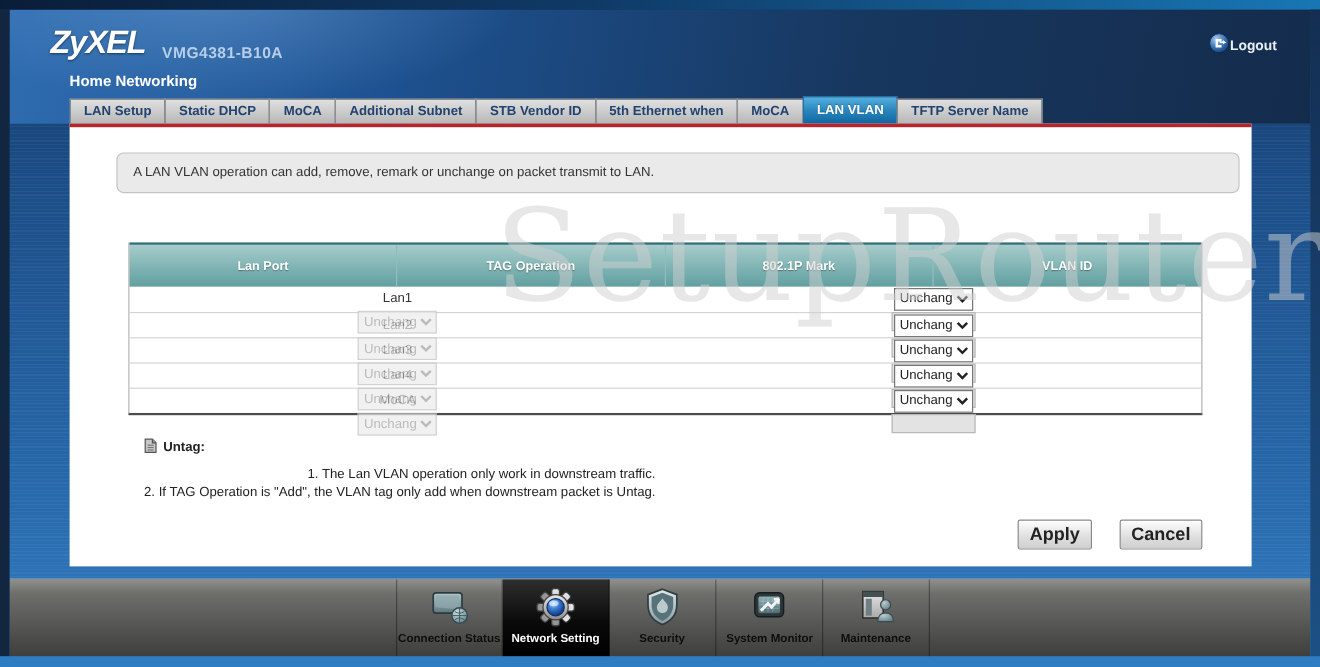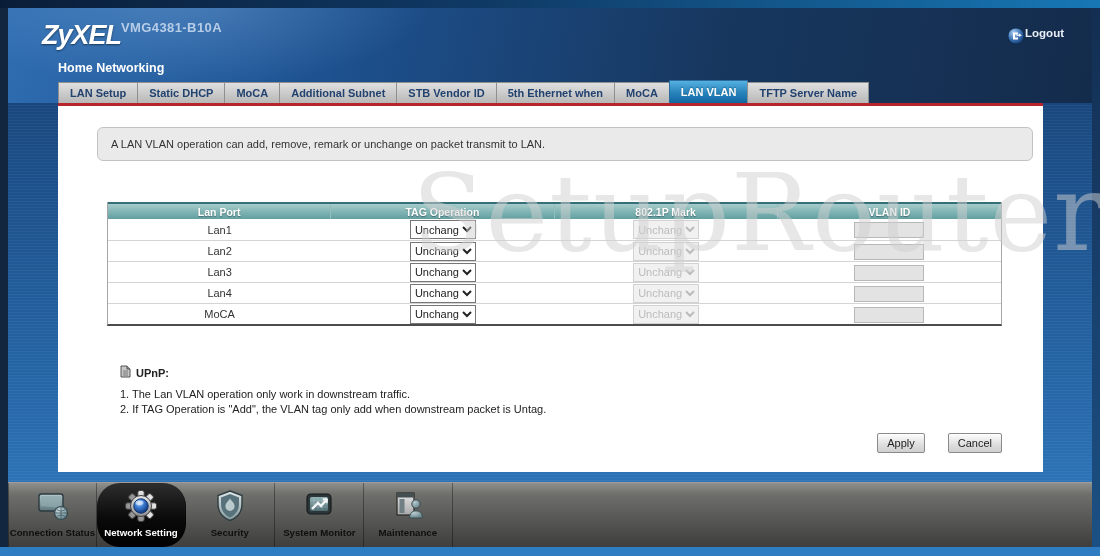--- a/index.html
+++ b/index.html
@@ -15,25 +15,25 @@
   .edge-left { position:absolute; left:0; top:8px; width:8px; bottom:9px; background:#12263f; z-index:5;}
   .edge-right { position:absolute; right:0; top:8px; width:8px; bottom:9px;
           background:linear-gradient(180deg,#132e52, #1c5084); z-index:5;}
   .strip-bottom { position:absolute; left:0; bottom:0; width:100%; height:9px; background:#2e7dc2; z-index:5;}
 
   
   .header { position:absolute; left:8px; top:8px; right:8px; height:95px;
           background:
             radial-gradient(ellipse 420px 150px at 16% -10%, rgba(130,180,230,0.38), transparent 60%),
             linear-gradient(100deg,#2e6cb0 0%, #1d518f 30%, #17375f 65%, #142c4c 100%); }
-  .brand-row { position:absolute; left:34px; top:12px; display:flex; align-items:flex-start; }
+  .brand-row { position:absolute; left:34px; top:12px; display:flex; align-items:flex-end; gap:14px; }
   .brand { color:#fff; font-weight:bold; font-style:italic; font-size:27px; letter-spacing:-1px;
            text-shadow:0 1px 2px rgba(0,0,0,.5); }
   .model { color:#b7cde8; font-weight:bold; font-size:13px; letter-spacing:.4px; }
-  .logout { position:absolute; right:28px; top:19px; display:flex; align-items:flex-start; gap:0; cursor:pointer; }
+  .logout { position:absolute; right:28px; top:19px; display:flex; align-items:center; gap:0; cursor:pointer; }
   .logout-label { color:#e9eff7; font-size:11.5px; font-weight:bold; }
   .section-title { position:absolute; left:50px; top:53px; color:#fff; font-size:12.5px; font-weight:bold; }
 
   
   .tabs { position:absolute; left:50px; bottom:0; display:flex; align-items:flex-end; }
   .tab { height:21px; line-height:21px; padding:0 11px; font-size:11px; font-weight:bold; color:#22426f;
          background:linear-gradient(180deg,#e0e0e0,#b7b7b7); border:1px solid #8f8f8f; border-bottom:none;
          margin-right:-1px; white-space:nowrap; cursor:pointer; }
   .tab.active { height:23px; line-height:23px; color:#fff;
          background:linear-gradient(180deg,#55b1e1 0%, #2a85bd 50%, #0f67a2 100%);
@@ -43,55 +43,55 @@
   .content { position:absolute; left:58px; top:103px; width:985px; height:369px; background:#fff; z-index:2; }
   .redline { position:absolute; left:0; top:0; right:0; height:3px; background:#b6252b; }
 
   .infobox { position:absolute; left:39px; top:24px; width:936px; height:34px; background:#eaeaea;
          border:1px solid #c3c3c3; border-radius:6px; display:flex; align-items:center; padding-left:13px;
          font-size:11px; color:#333; }
 
   
   .vtable { position:absolute; left:49px; top:99px; width:895px; border-left:1px solid #a5a5a5;
          border-right:1px solid #a5a5a5; border-bottom:2px solid #4c4c4c; }
-  .thead { display:grid; grid-template-columns:repeat(4,1fr); height:17px; border-top:2px solid #35707a;
+  .thead { display:grid; grid-template-columns:repeat(4,1fr); height:37px; border-top:2px solid #35707a;
          background:linear-gradient(180deg,#a6cccb 0%, #7fb3b3 55%, #629fa1 100%); }
   .th { display:flex; align-items:center; justify-content:center; color:#fff; font-size:10.5px; font-weight:bold;
          text-shadow:0 1px 1px rgba(0,0,0,.35); border-right:1px solid #93bdbd; }
   .th:last-child { border-right:none; }
-  .trow { display:grid; grid-template-columns:repeat(4,1fr); height:21px; align-items:center; justify-items:center; background:#fff; }
+  .trow { display:grid; grid-template-columns:repeat(2,1fr); height:21px; align-items:center; justify-items:center; background:#fff; }
   .trow + .trow { border-top:1px solid #d4d4d4; }
   .port-label { font-size:11px; color:#333; }
   .sel { width:66px; height:19px; font-size:11px; font-family:"Liberation Sans",sans-serif;
          border:1px solid #767676; background:#fff; color:#222; }
   .sel:disabled { background:#ececec; color:#9f9f9f; border-color:#c0c0c0; }
   .vlan-input { width:70px; height:16px; background:#e3e3e3; border:1px solid #b8b8b8; }
 
   
   .note-block { position:absolute; left:62px; top:262px; }
   .note-head { display:flex; align-items:center; gap:5px; font-size:11px; font-weight:bold; color:#222; }
   .note-items { margin-top:7px; font-size:11px; color:#222; line-height:15px; list-style:none; }
-  .note-items li { margin-bottom:0; }
+  .note-items li { margin-bottom:0;text-align:right; }
 
   
   .actions { position:absolute; right:41px; top:330px; display:flex; gap:23px; }
-  .btn { font-size:11px; font-weight:normal; color:#222; padding:3px 9px; min-width:34px;
+  .btn { font-size:15px; font-weight:bold; color:#222; padding:3px 9px; min-width:34px;
          background:linear-gradient(180deg,#fdfdfd,#dedede 60%,#cfcfcf); border:1px solid #8a8a8a;
          border-radius:2px; box-shadow:inset 0 1px 0 #fff; cursor:pointer; font-family:"Liberation Sans",sans-serif;}
 
   
   .navbar { position:absolute; left:8px; right:8px; top:482px; height:65px;
          background:linear-gradient(180deg,#8f8f8c 0%, #6e6e6b 18%, #555553 60%, #3e3e3c 100%);
-         border-top:1px solid #9d9d9a; display:flex; z-index:4;}
+         border-top:1px solid #9d9d9a; display:flex; padding-left:322px; z-index:4;}
   .nav-item { width:89px; height:100%; display:flex; flex-direction:column; align-items:center;
          padding-top:5px; cursor:pointer; border-right:1px solid rgba(0,0,0,.35); }
   .nav-item:first-child { border-left:1px solid rgba(0,0,0,.35); }
   .nav-item .nav-label { font-size:10.5px; font-weight:bold; color:#0e0e0e; margin-top:2px; white-space:nowrap;
          transform:scale(.92); }
-  .nav-item.active { background:linear-gradient(180deg,#2e2e2e 0%, #0a0a0a 55%, #000 100%);border-radius:23px; }
+  .nav-item.active { background:linear-gradient(180deg,#2e2e2e 0%, #0a0a0a 55%, #000 100%); }
   .nav-item.active .nav-label { color:#fff; }
   .nav-icon { height:36px; display:flex; align-items:center; justify-content:center; }
 
   
   .watermark { position:absolute; left:412px; top:156px; z-index:6; pointer-events:none;
          font-family:"DejaVu Serif", serif; font-size:106px; line-height:1.1; letter-spacing:1px;
          color:rgba(208,208,208,0.5); white-space:nowrap; }
 </style>
 </head>
 <body>
@@ -195,21 +195,21 @@
 
     <div class="note-block">
       <div class="note-head">
         <span>
           <svg width="11" height="13" viewBox="0 0 11 13">
             <path d="M1 1h6l3 3v8H1z" fill="#c7c7c7" stroke="#555" stroke-width="1"></path>
             <path d="M7 1v3h3" fill="#9a9a9a" stroke="#555" stroke-width="1"></path>
             <path d="M3 6h5M3 8h5M3 10h5" stroke="#666" stroke-width="0.8"></path>
           </svg>
         </span>
-        <span>UPnP:</span>
+        <span>Untag:</span>
       </div>
       <ul class="note-items">
         <li>1. The Lan VLAN operation only work in downstream traffic.</li>
         <li>2. If TAG Operation is "Add", the VLAN tag only add when downstream packet is Untag.</li>
       </ul>
     </div>
 
     <div class="actions">
       <button class="btn">Apply</button>
       <button class="btn">Cancel</button>

